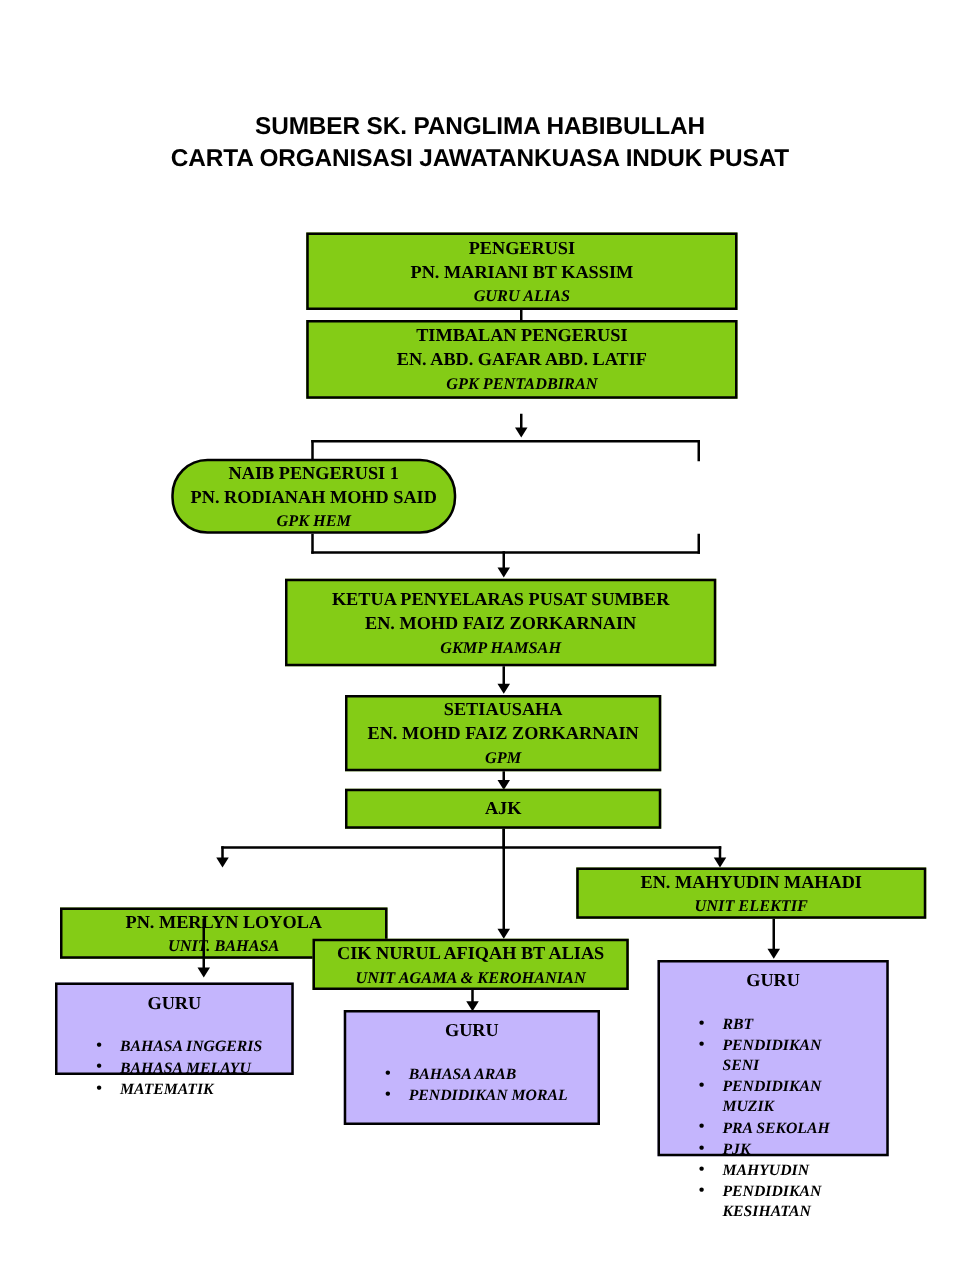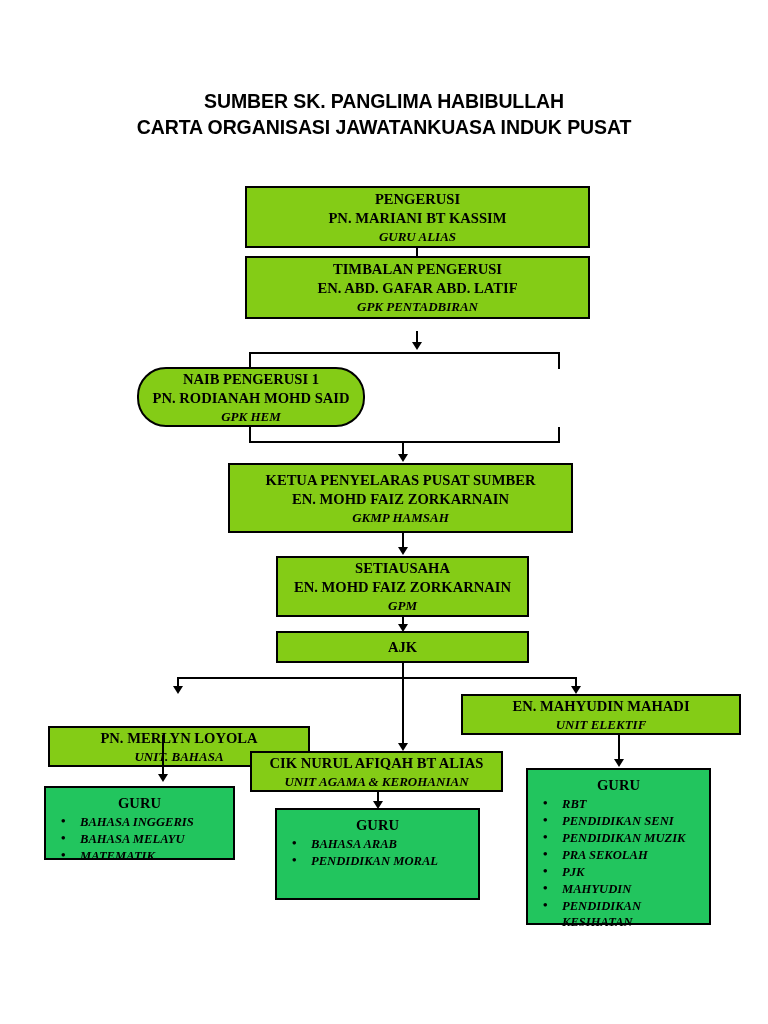--- a/index.html
+++ b/index.html
@@ -53,31 +53,31 @@
     font-style: italic;
     font-weight: bold;
     font-size: 13px;
     line-height: 17px;
   }
 
   
   .gurubox {
     position: absolute;
     border: 2px solid #000;
-    background: #22c55e;
+    background: #c4b5fd;
     color: #000;
     padding: 5px 6px 8px 6px;
   }
   .guru-head {
     text-align: center;
     font-weight: bold;
     font-size: 14.6px;
     line-height: 20px;
   }
-  .guru-list { list-style: none; margin: 0; padding: 0; }
+  .guru-list { list-style: none; margin: 16px; padding: 0; }
   .guru-list li {
     position: relative;
     font-style: italic;
     font-weight: bold;
     font-size: 12.6px;
     line-height: 16px;
     padding-left: 28px;
     margin-top: 1px;
   }
   .guru-list li::before {

